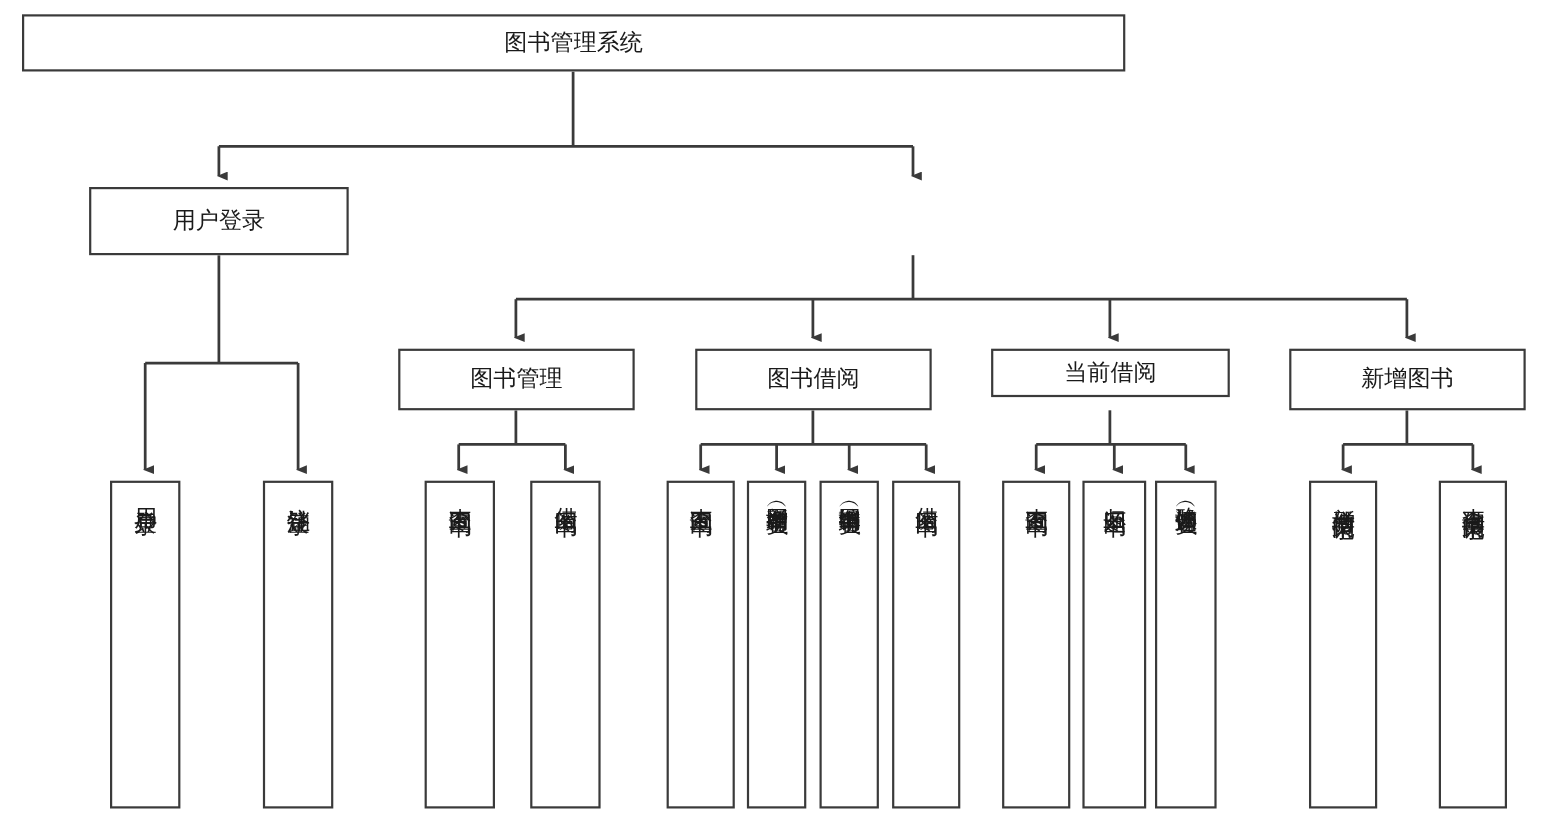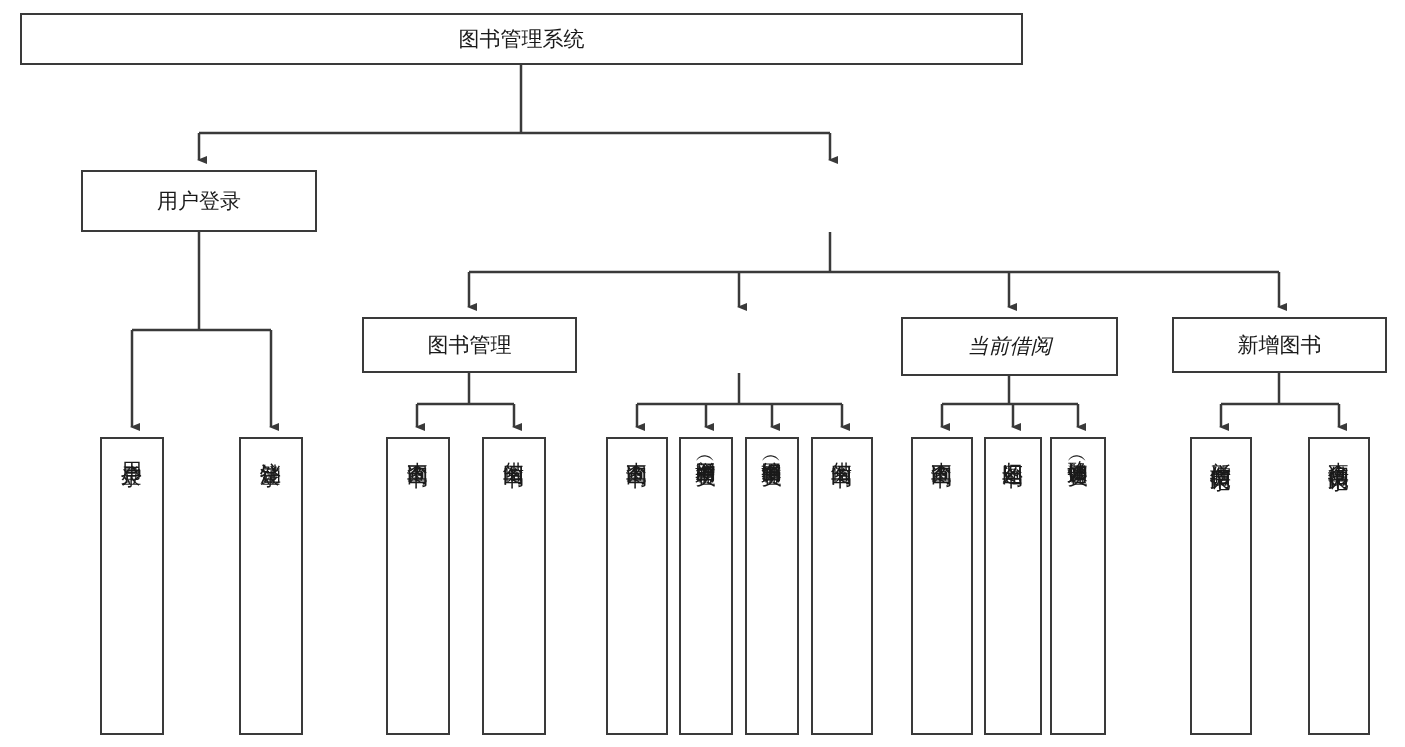--- a/index.html
+++ b/index.html
@@ -129,21 +129,24 @@
     <span class="node-label">图书管理系统</span>
   </div>
 
   <div class="node h-node" id="node-l1-0" style="left: 81px; top: 170px; width: 236px; height: 62px;">
     <span class="node-label">用户登录</span>
   </div>
 
   <div class="node h-node" id="node-l2-0" style="left: 362px; top: 317px; width: 215px; height: 56px;">
     <span class="node-label">图书管理</span>
   </div>
-  <div class="node h-node" id="node-l2-2" style="left: 901px; top: 317px; width: 217px; height: 59px; font-style: italic;">
+  <div class="node h-node" id="node-l2-1" style="left: 632px; top: 317px; width: 215px; height: 56px;">
+    <span class="node-label">图书借阅</span>
+  </div>
+  <div class="node h-node" id="node-l2-2" style="left: 901px; top: 317px; width: 217px; height: 44px;">
     <span class="node-label">当前借阅</span>
   </div>
   <div class="node h-node" id="node-l2-3" style="left: 1172px; top: 317px; width: 215px; height: 56px;">
     <span class="node-label">新增图书</span>
   </div>
 
   <div class="node v-node" id="node-leaf-0" style="left: 100px; top: 437px; width: 64px; height: 298px;">
     <span class="node-label">用户登录</span>
   </div>
   <div class="node v-node" id="node-leaf-1" style="left: 239px; top: 437px; width: 64px; height: 298px;">

